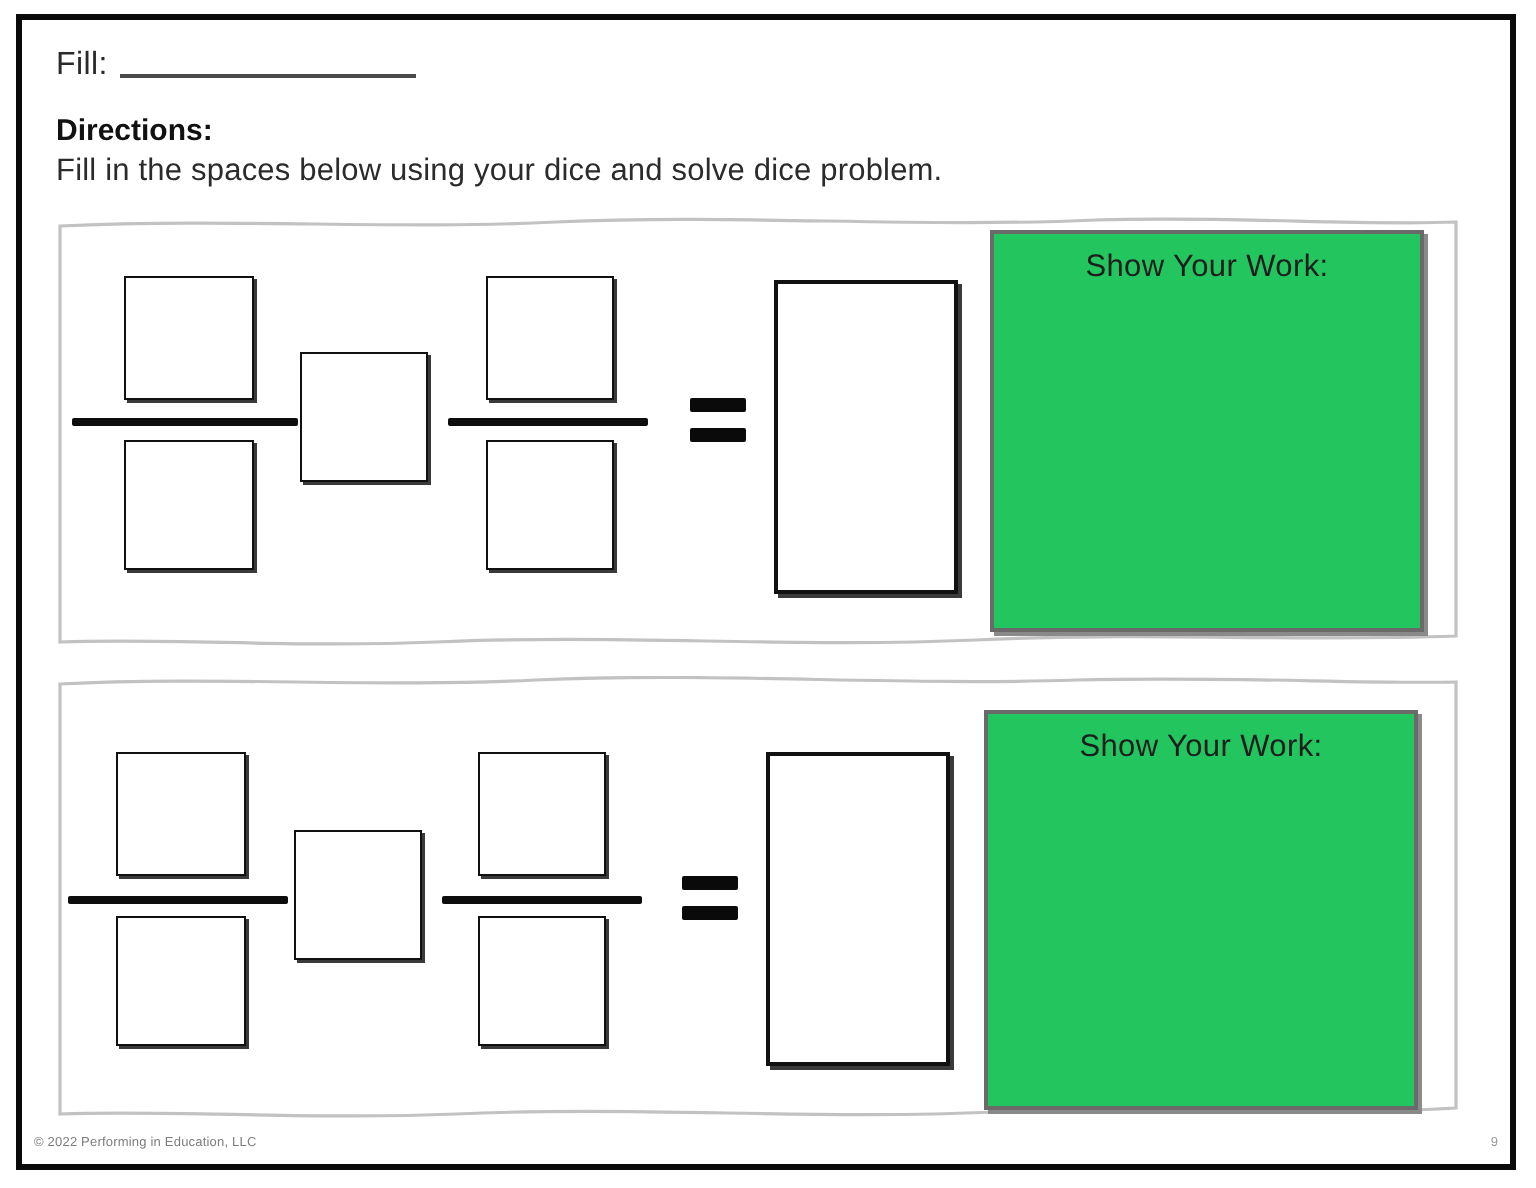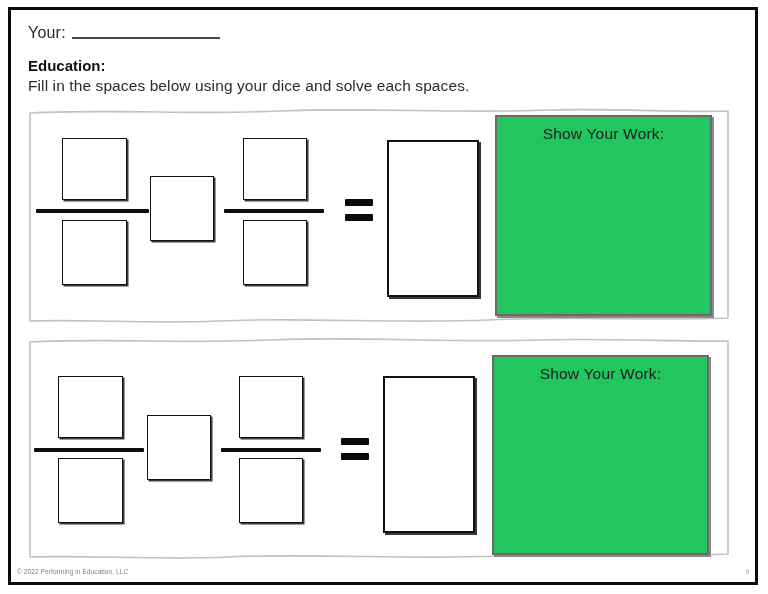--- a/index.html
+++ b/index.html
@@ -162,26 +162,26 @@
   }
 </style>
 </head>
 <body>
 
 <div class="page">
 
   <div class="page-border"></div>
 
   <div class="name-row">
-    <span class="name-label">Your:</span>
+    <span class="name-label">Fill:</span>
     <span class="name-line"></span>
   </div>
 
-  <div class="directions-title">Education:</div>
-  <div class="directions-text">Fill in the spaces below using your dice and solve each spaces.</div>
+  <div class="directions-title">Directions:</div>
+  <div class="directions-text">Fill in the spaces below using your dice and solve dice problem.</div>
 
   <div class="panel panel-1">
     <div class="panel-edge">
       <svg viewBox="0 0 702 215" preserveAspectRatio="none">
         <path d="M2,5 C90,1 170,7 250,3 C340,-1 430,6 520,2 C590,0 650,5 700,3
                  L700,210 C620,213 540,208 460,212 C370,216 280,209 190,213 C120,216 60,211 2,213 Z" fill="none" stroke="#c2c2c2" stroke-width="1.6"></path>
       </svg>
     </div>
 
     <div class="sq-box" style="left:34px; top:30px; width:65px; height:62px;"></div>

